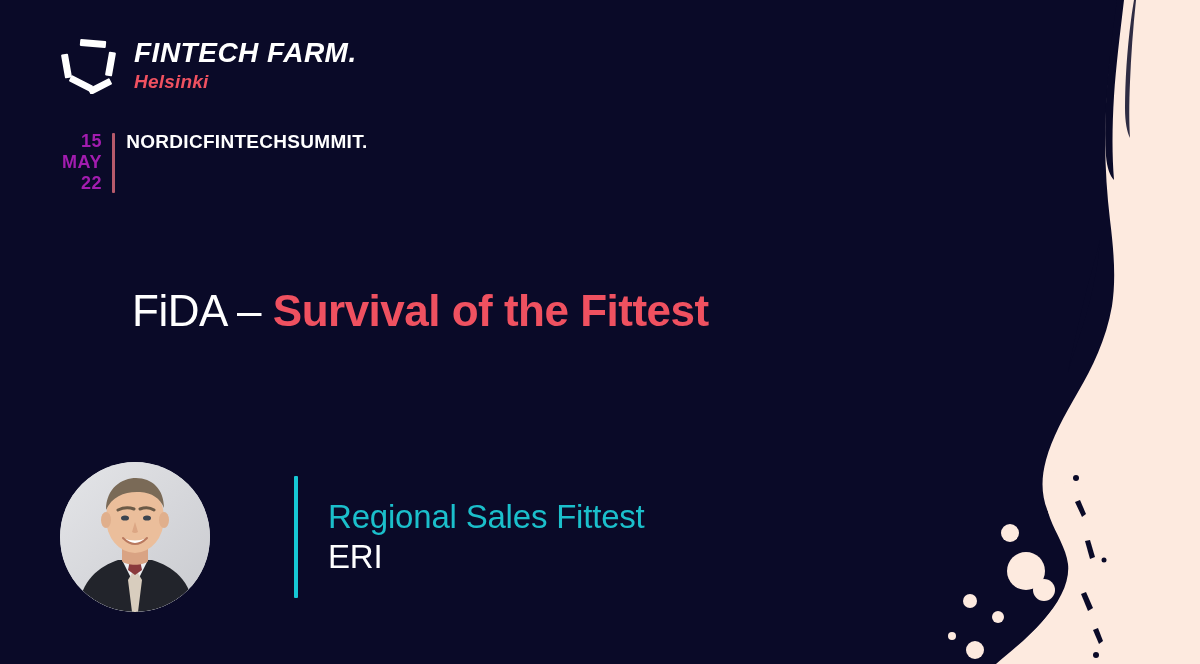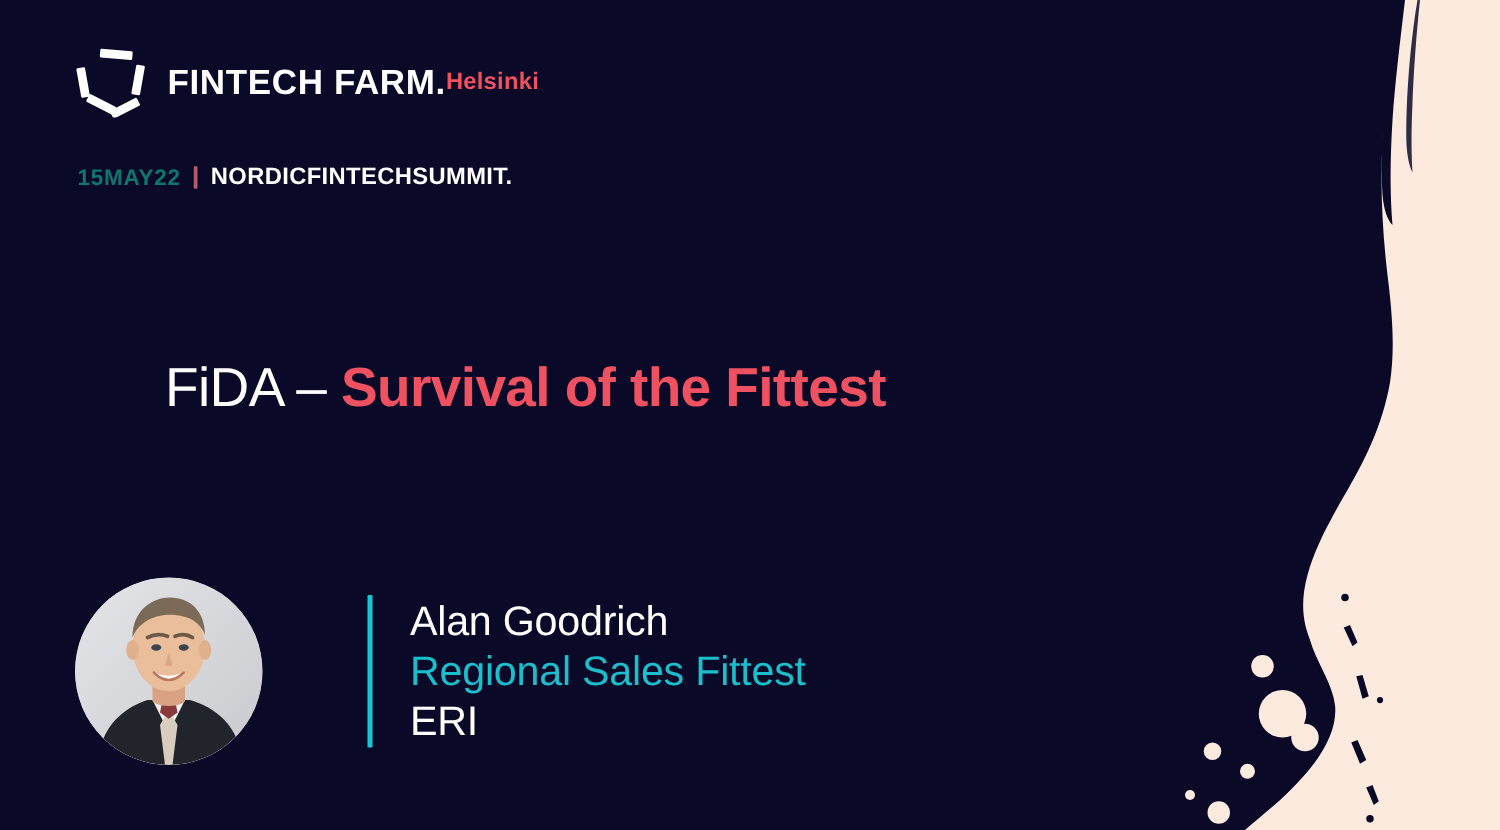--- a/index.html
+++ b/index.html
@@ -12,35 +12,35 @@
   #slide{position:relative;width:1200px;height:664px;overflow:hidden;background:#FDEADF;}
 
   
   .bg-layer{position:absolute;inset:0;}
   .ink-svg{position:absolute;top:0;left:0;width:1200px;height:664px;display:block;}
 
   
   .ff-logo{position:absolute;left:60px;top:38px;display:flex;align-items:center;gap:16px;}
   .ff-mark{position:relative;width:58px;height:56px;flex:0 0 auto;}
   .ff-mark svg{display:block;width:58px;height:56px;}
-  .ff-words{display:flex;flex-direction:row;justify-content:center;}
+  .ff-words{display:flex;flex-direction:column;justify-content:center;font-style:italic;}
   .ff-name{
     color:#FFFFFF;font-size:28px;font-weight:bold;letter-spacing:0.5px;
     line-height:1.02;white-space:nowrap;
   }
   .ff-city{
     color:#EF5160;font-size:19px;font-weight:bold;letter-spacing:0.2px;
     line-height:1.15;margin-top:3px;white-space:nowrap;
   }
 
   
   .nfs-logo{position:absolute;left:62px;top:131px;display:flex;align-items:stretch;gap:0;}
   .nfs-date{
-    display:flex;flex-direction:row;justify-content:center;align-items:flex-end;
-    color:#0f766e;font-size:18px;font-weight:bold;line-height:1.18;
+    display:flex;flex-direction:column;justify-content:center;align-items:flex-end;
+    color:#a21caf;font-size:18px;font-weight:bold;line-height:1.18;
     letter-spacing:0.6px;padding-right:10px;
   }
   .nfs-rule{width:3px;background:#B65A6B;margin:2px 0;border-radius:1px;}
   .nfs-title{
     display:flex;justify-content:center;
     color:#FFFFFF;font-size:19px;font-weight:bold;line-height:1.18;
     letter-spacing:0.3px;padding-left:11px;white-space:nowrap;
   }
 
   
@@ -219,19 +219,18 @@
 
           <path d="M75,60 l-3,10 q3,2 6,0 Z" fill="#DCA684"></path>
 
           <path d="M63,76 q12,11 24,0 q-12,5 -24,0 Z" fill="#FFFFFF"></path>
           <path d="M63,76 q12,12 24,0" stroke="#B9795F" stroke-width="2" fill="none" stroke-linecap="round"></path>
         </g>
       </svg>
     </div>
     <div class="sp-rule"></div>
     <div class="sp-text">
-      <div class="sp-name">Alan Goodrich</div>
       <div class="sp-role">Regional Sales Fittest</div>
       <div class="sp-org">ERI</div>
     </div>
   </div>
 
 </div>
 
 </body></html>

